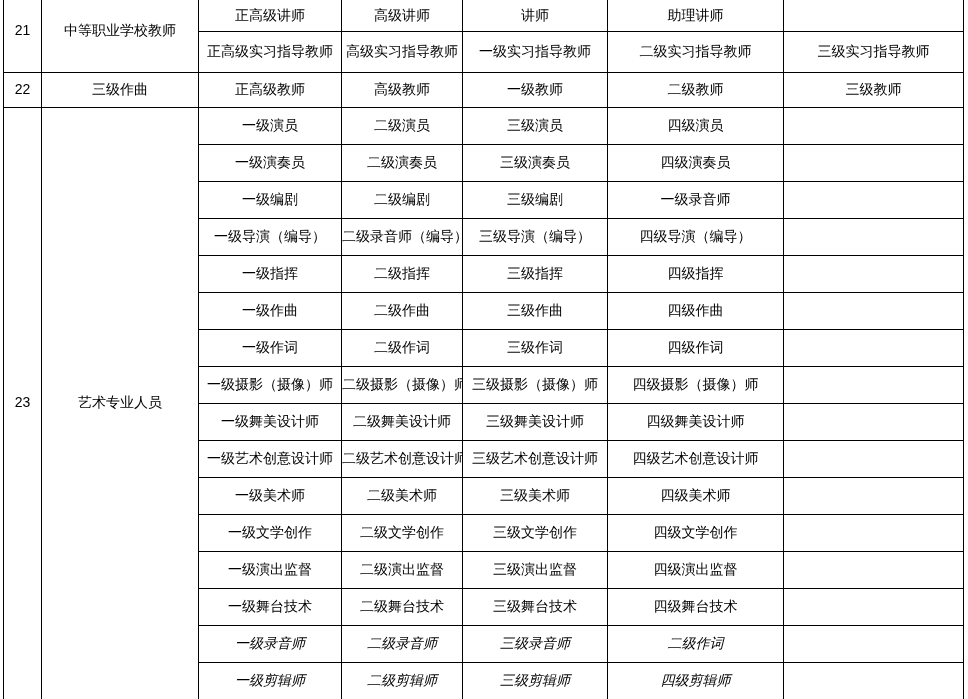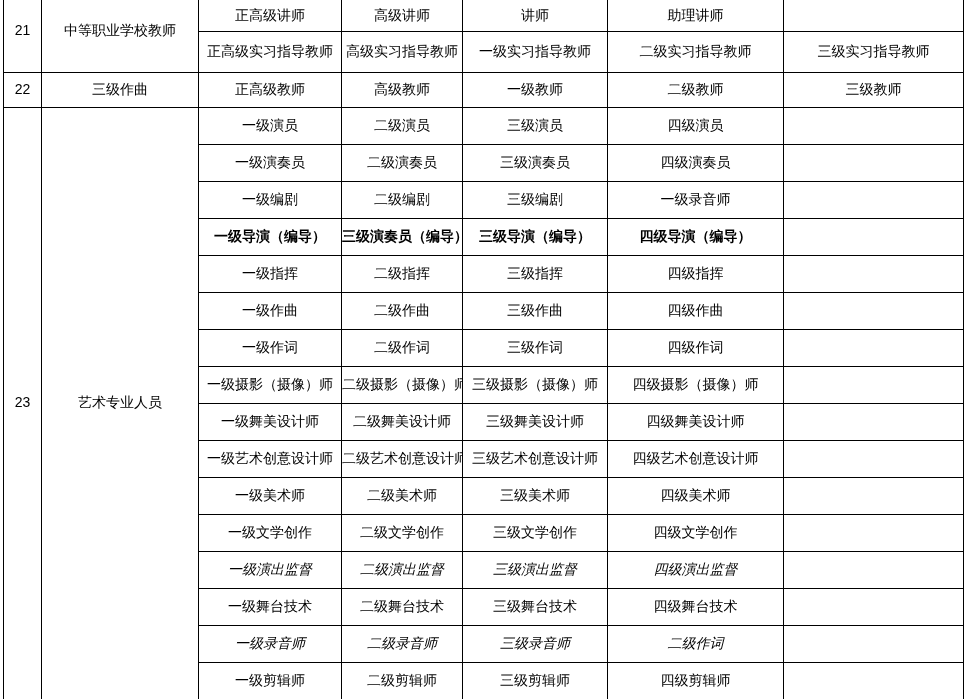--- a/index.html
+++ b/index.html
@@ -97,23 +97,23 @@
           <td>四级演奏员</td>
           <td></td>
         </tr>
         <tr style="height: 37px;">
           <td>一级编剧</td>
           <td>二级编剧</td>
           <td>三级编剧</td>
           <td>一级录音师</td>
           <td></td>
         </tr>
-        <tr style="height: 37px; font-weight: bold;">
+        <tr style="height: 37px;">
           <td>一级导演（编导）</td>
-          <td>三级演奏员（编导）</td>
+          <td>二级录音师（编导）</td>
           <td>三级导演（编导）</td>
           <td>四级导演（编导）</td>
           <td></td>
         </tr>
         <tr style="height: 37px;">
           <td>一级指挥</td>
           <td>二级指挥</td>
           <td>三级指挥</td>
           <td>四级指挥</td>
           <td></td>
@@ -160,42 +160,42 @@
           <td>四级美术师</td>
           <td></td>
         </tr>
         <tr style="height: 37px;">
           <td>一级文学创作</td>
           <td>二级文学创作</td>
           <td>三级文学创作</td>
           <td>四级文学创作</td>
           <td></td>
         </tr>
-        <tr style="height: 37px; font-style: italic;">
+        <tr style="height: 37px;">
           <td>一级演出监督</td>
           <td>二级演出监督</td>
           <td>三级演出监督</td>
           <td>四级演出监督</td>
           <td></td>
         </tr>
         <tr style="height: 37px;">
           <td>一级舞台技术</td>
           <td>二级舞台技术</td>
           <td>三级舞台技术</td>
           <td>四级舞台技术</td>
           <td></td>
         </tr>
         <tr style="height: 37px; font-style: italic;">
           <td>一级录音师</td>
           <td>二级录音师</td>
           <td>三级录音师</td>
           <td>二级作词</td>
           <td></td>
         </tr>
-        <tr style="height: 37px;">
+        <tr style="height: 37px; font-style: italic;">
           <td>一级剪辑师</td>
           <td>二级剪辑师</td>
           <td>三级剪辑师</td>
           <td>四级剪辑师</td>
           <td></td>
         </tr>
       </tbody>
   </table>
 </div>
 

